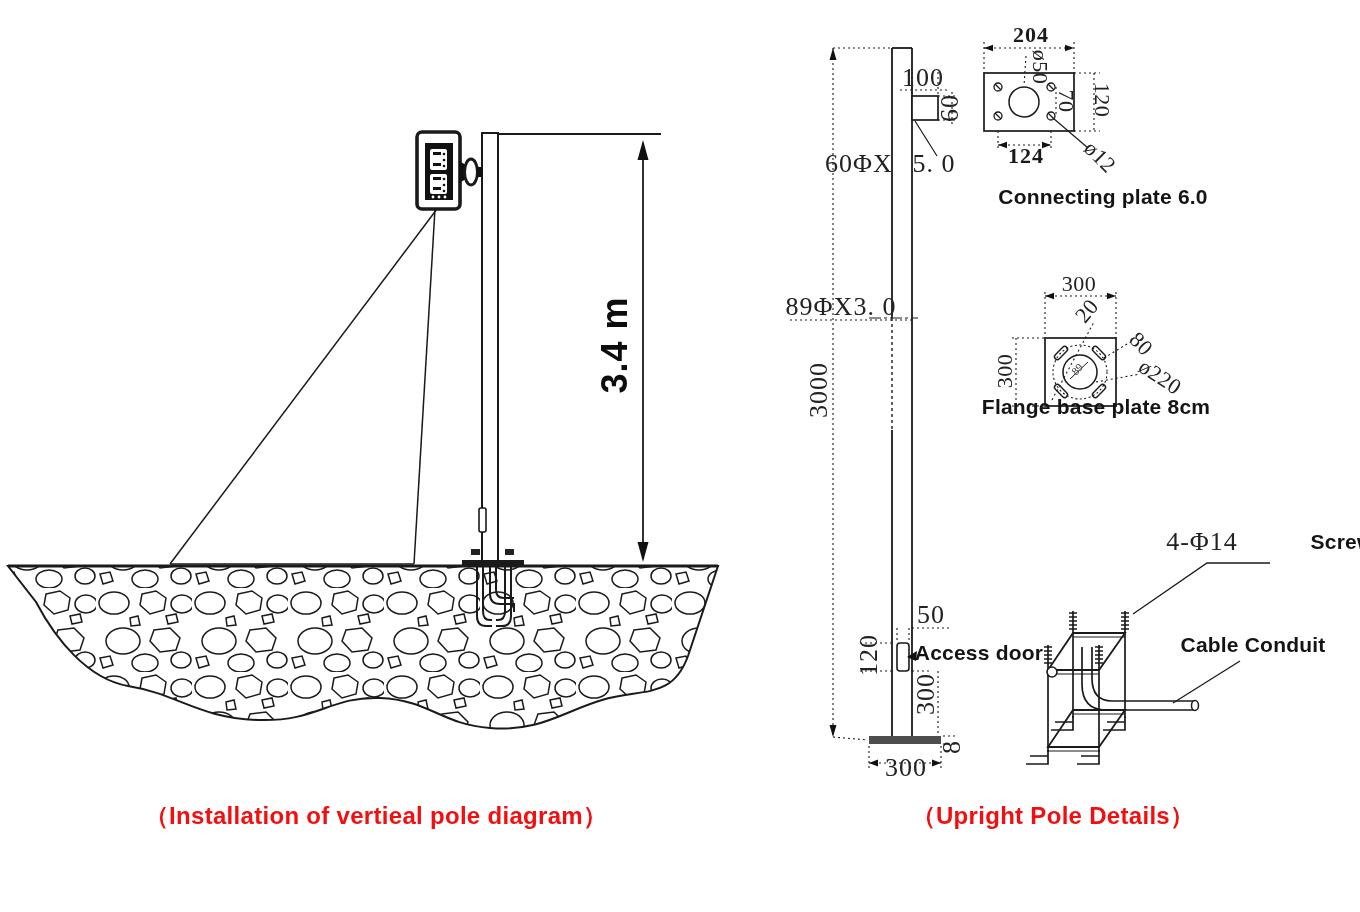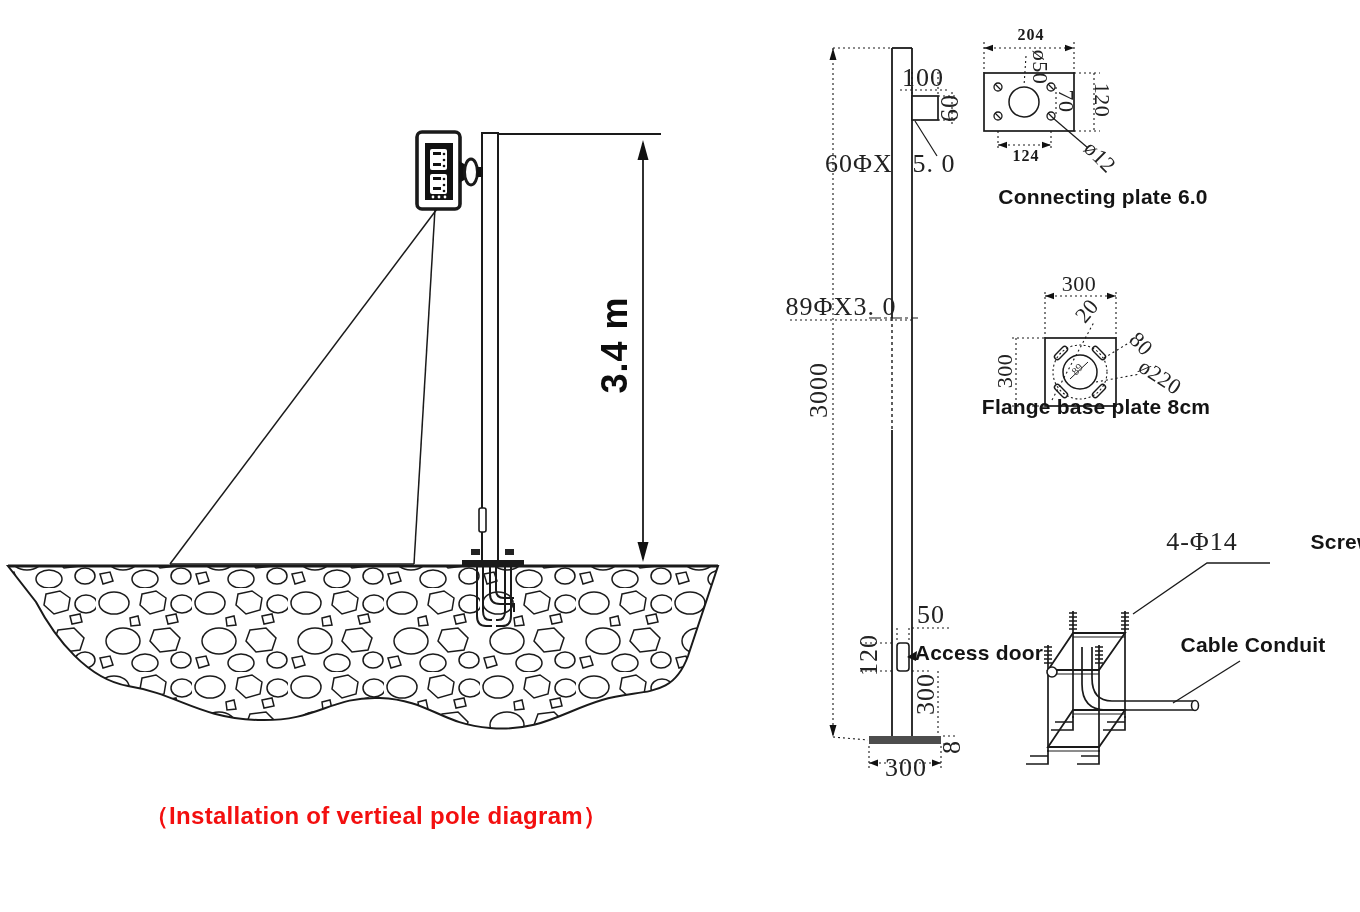--- a/index.html
+++ b/index.html
@@ -4,21 +4,21 @@
 <style>
   html,body{margin:0;padding:0;background:#fff;}
   #stage{position:relative;width:1360px;height:912px;background:#fff;overflow:hidden;
          font-family:"Liberation Sans",sans-serif;}
   #art{position:absolute;left:0;top:0;}
   .lbl{position:absolute;white-space:nowrap;color:#161616;transform:translate(-50%,-50%);}
   .dim{font-family:"Liberation Serif","DejaVu Serif",serif;font-size:26px;font-weight:400;
        letter-spacing:1px;color:#222;}
   .dim-s{font-family:"Liberation Serif","DejaVu Serif",serif;font-size:22px;font-weight:400;
        letter-spacing:0.5px;color:#222;}
-  .dim-b{font-family:"Liberation Serif","DejaVu Serif",serif;font-size:16px;font-weight:700;
+  .dim-b{font-family:"Liberation Serif","DejaVu Serif",serif;font-size:22px;font-weight:700;
        letter-spacing:1px;color:#1a1a1a;}
   .dim-t{font-family:"Liberation Serif","DejaVu Serif",serif;font-size:11px;font-weight:400;color:#333;}
   .blabel{font-weight:700;font-size:21px;color:#141414;letter-spacing:0.2px;}
   .h34{font-weight:700;font-size:36px;color:#0d0d0d;letter-spacing:1px;}
   .cap{font-weight:700;font-size:24px;letter-spacing:0.3px;}
   .r90{transform:translate(-50%,-50%) rotate(90deg);}
   .rm90{transform:translate(-50%,-50%) rotate(-90deg);}
   .r45{transform:translate(-50%,-50%) rotate(45deg);}
   .rm50{transform:translate(-50%,-50%) rotate(-50deg);}
   .r33{transform:translate(-50%,-50%) rotate(33deg);}
@@ -285,14 +285,15 @@
   <div class="lbl dim-s r45" style="left:1141px;top:344px;">80</div>
   <div class="lbl dim-s r33" style="left:1160px;top:377px;">ø220</div>
   <div class="lbl dim-t rm45" style="left:1077px;top:369px;">89</div>
   <div class="lbl blabel" style="left:1096px;top:407px;">Flange base plate 8cm</div>
 
   <div class="lbl dim" style="left:1156px;top:542px;margin-left:46px;">4-Φ14</div>
   <div class="lbl blabel" style="left:1342px;top:542px;">Screw</div>
   <div class="lbl blabel" style="left:1253px;top:645px;">Cable Conduit</div>
 
   <div class="lbl cap" style="left:376px;top:816px;color:#f30f0f;">（Installation of vertieal pole diagram）</div>
+  <div class="lbl cap" style="left:1053px;top:816px;color:#f30f0f;">（Upright Pole Details）</div>
 
 </div>
 
 </body></html>

